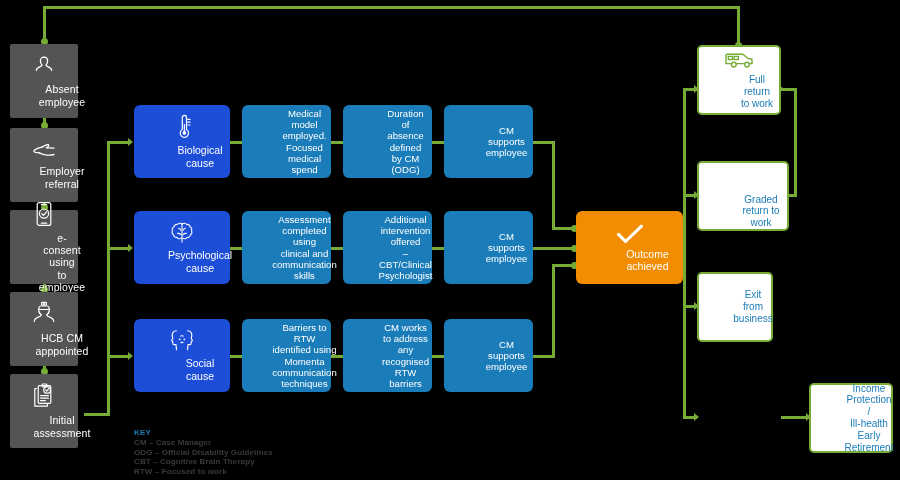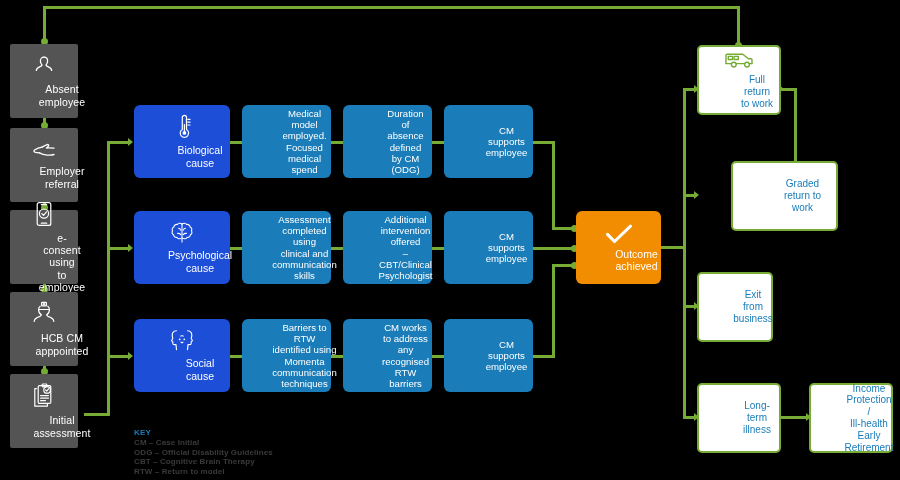--- a/index.html
+++ b/index.html
@@ -289,21 +289,21 @@
 to address
 any recognised
 RTW barriers</span>
   </div>
   <div class="box blue" style="left:444px;top:319px;width:89px;height:73px;">
     <span class="lbl">CM
 supports
 employee</span>
   </div>
 
-  <div class="box orange" style="left:576px;top:211px;width:85px;height:73px;">
+  <div class="box orange" style="left:576px;top:211px;width:107px;height:73px;">
     <span class="ico">
       <svg width="30" height="22" viewBox="0 0 30 22" fill="none" stroke="#ffffff" stroke-width="3.1" stroke-linecap="round" stroke-linejoin="round">
         <path d="M3.5 11.3l7 7.2L26.5 3.2"></path>
       </svg>
     </span>
     <span class="lbl">Outcome
 achieved</span>
   </div>
 
   <div class="box white" style="left:697px;top:45px;width:84px;height:70px;">
@@ -316,45 +316,41 @@
         <rect x="4.3" y="6.4" width="4.2" height="3.1"></rect>
         <rect x="10.1" y="6.4" width="4.2" height="3.1"></rect>
         <circle cx="9.8" cy="14.6" r="2.4"></circle>
         <circle cx="23" cy="14.6" r="2.4"></circle>
       </svg>
     </span>
     <span class="lbl">Full return
 to work</span>
   </div>
 
-  <div class="box white" style="left:731px;top:161px;width:107px;height:70px;">
+  <div class="box white" style="left:697px;top:161px;width:92px;height:70px;justify-content:flex-end;">
     <span class="lbl">Graded
 return to
 work</span>
   </div>
 
   <div class="box white" style="left:697px;top:272px;width:76px;height:70px;">
     <span class="lbl">Exit
 from
 business</span>
   </div>
 
-  <div class="box white" style="left:697px;top:383px;width:84px;height:70px;">
-    <span class="lbl">Long-term
-illness</span>
-  </div>
 
   <div class="box white" style="left:809px;top:383px;width:84px;height:70px;">
     <span class="lbl">Income
 Protection /
 Ill-health Early
 Retirement</span>
   </div>
 
   <div id="key">
     <div class="ktitle">KEY</div>
-    <div class="kline">CM – Case Initial</div>
+    <div class="kline">CM – Case Manager</div>
     <div class="kline">ODG – Official Disability Guidelines</div>
     <div class="kline">CBT – Cognitive Brain Therapy</div>
-    <div class="kline">RTW – Return to model</div>
+    <div class="kline">RTW – Focused to work</div>
   </div>
 
 </div>
 
 </body></html>

